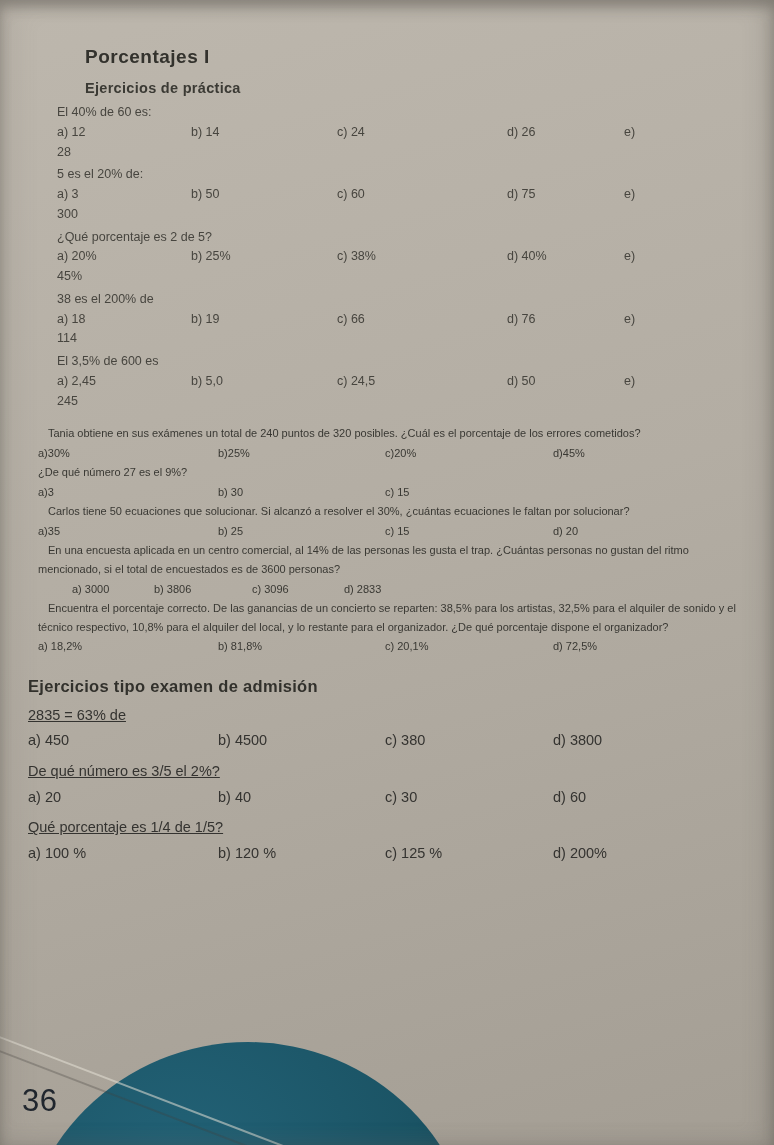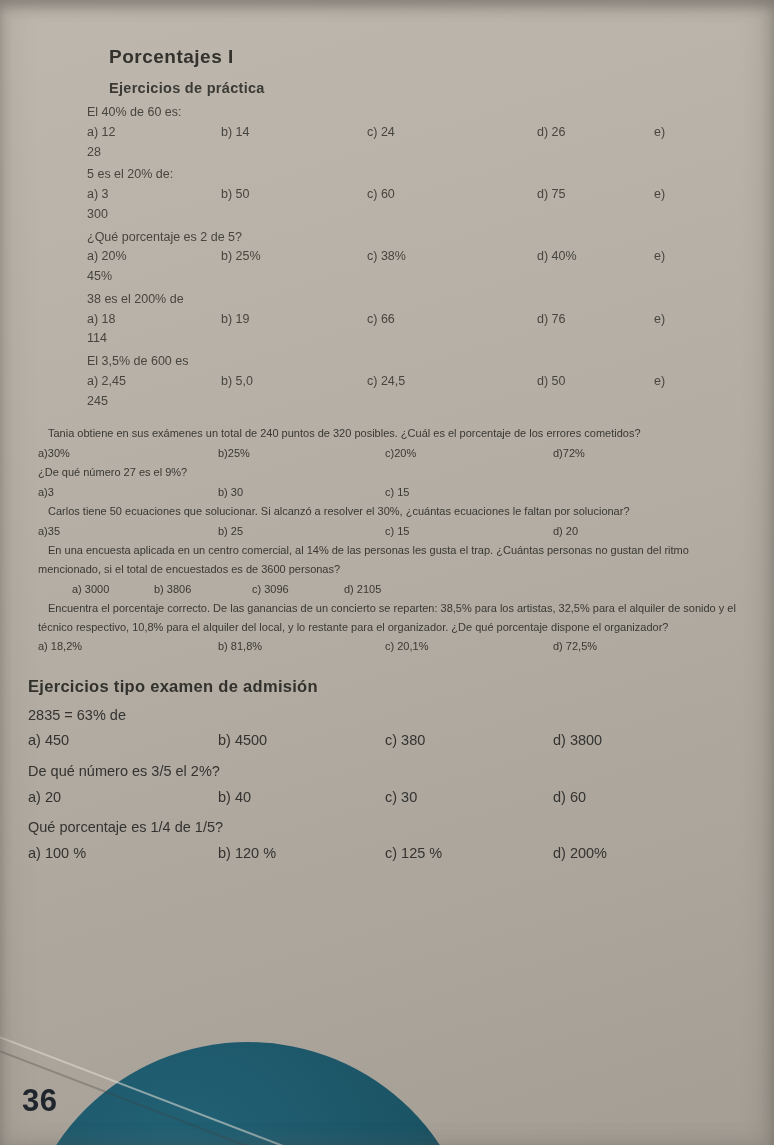--- a/index.html
+++ b/index.html
@@ -11,60 +11,60 @@
     background:linear-gradient(163deg,#bdb7ad 0%,#b3ada3 48%,#a49e94 100%);
     color:#3c3b37;
   }
   .sheet::before{
     content:""; position:absolute; inset:0; pointer-events:none; z-index:5;
     box-shadow: inset 0 7px 12px rgba(55,53,48,.30),
                 inset -10px 0 22px rgba(90,88,80,.22),
                 inset 14px 0 26px rgba(120,116,106,.14);
   }
 
-  header{ padding:46px 0 0 85px;margin-left:24px; }
+  header{ padding:46px 0 0 85px; }
   h1.title{ font-size:19px; font-weight:bold; letter-spacing:.5px; color:#33322d; margin-bottom:12px; }
   h2.sub{ font-size:14.5px; font-weight:bold; letter-spacing:.3px; color:#3b3a34; margin-bottom:8px; }
 
   
-  .sec-a{ margin-left:87px; width:660px; font-size:12.5px; color:#47453f; line-height:1.42; }
+  .sec-a{ margin-left:57px; width:660px; font-size:12.5px; color:#47453f; line-height:1.42; }
   .sec-a .stem{ margin:5px 0 2px; }
   .opts{ display:grid; }
   .opts5{ grid-template-columns:134px 146px 170px 117px 1fr; }
   .overflow{ margin:2px 0 5px; }
 
   
   .sec-b{ margin:14px 0 0 38px; width:706px; font-size:11px; color:#393833; line-height:1.7; }
   .sec-b .stem.para{ text-indent:10px; }
   .opts4{ grid-template-columns:180px 167px 168px 1fr; line-height:1.85; }
   .optsC{ grid-template-columns:82px 98px 92px 1fr; line-height:1.85;margin-left:34px; }
 
   
   h2.exam{ margin:20px 0 8px 28px; font-size:16.5px; font-weight:bold; letter-spacing:.3px; color:#32312c; }
   .sec-c{ margin-left:28px; width:716px; font-size:14.5px; color:#343330; line-height:1.62; }
-  .sec-c .stem{ margin-top:6px; }
+  .sec-c .stem{ margin-top:6px;text-decoration:underline; }
   .opts4x{ grid-template-columns:190px 167px 168px 1fr; line-height:1.85; }
 
   
   .corner-circle{
     position:absolute; z-index:1; width:460px; height:460px; border-radius:50%;
     background:radial-gradient(circle at 35% 30%, #236378 0%, #1b5465 55%, #123d4c 100%);
     left:18px; top:1042px;
   }
   .curl-line-1{
     position:absolute; z-index:2; left:-6px; top:1034px; width:345px; height:2px;
     background:rgba(228,224,214,.55); transform:rotate(21deg); transform-origin:left center;
   }
   .curl-line-2{
     position:absolute; z-index:2; left:-6px; top:1048px; width:330px; height:2px;
     background:rgba(66,64,58,.30); transform:rotate(21deg); transform-origin:left center;
   }
   .page-number{
     position:absolute; z-index:3; left:22px; bottom:26px;
-    font-size:31px; font-weight:bold; color:#20262e; letter-spacing:.5px;
+    font-size:31px; font-weight:normal; color:#20262e; letter-spacing:.5px;
   }
 </style>
 </head>
 <body>
 
 <div class="sheet">
 
   <header>
     <h1 class="title">Porcentajes I</h1>
     <h2 class="sub">Ejercicios de práctica</h2>
@@ -135,21 +135,21 @@
   </section>
 
   <section class="sec-b">
 
     <div class="q">
       <p class="stem para">Tania obtiene en sus exámenes un total de 240 puntos de 320 posibles. ¿Cuál es el porcentaje de los errores cometidos?</p>
       <div class="opts opts4">
         <span>a)30%</span>
         <span>b)25%</span>
         <span>c)20%</span>
-        <span>d)72%</span>
+        <span>d)45%</span>
       </div>
     </div>
 
     <div class="q">
       <p class="stem">¿De qué número 27 es el 9%?</p>
       <div class="opts opts4">
         <span>a)3</span>
         <span>b) 30</span>
         <span>c) 15</span>
       </div>
@@ -164,21 +164,21 @@
         <span>d) 20</span>
       </div>
     </div>
 
     <div class="q">
       <p class="stem para">En una encuesta aplicada en un centro comercial, al 14% de las personas les gusta el trap. ¿Cuántas personas no gustan del ritmo mencionado, si el total de encuestados es de 3600 personas?</p>
       <div class="opts optsC">
         <span>a) 3000</span>
         <span>b) 3806</span>
         <span>c) 3096</span>
-        <span>d) 2105</span>
+        <span>d) 2833</span>
       </div>
     </div>
 
     <div class="q">
       <p class="stem para">Encuentra el porcentaje correcto. De las ganancias de un concierto se reparten: 38,5% para los artistas, 32,5% para el alquiler de sonido y el técnico respectivo, 10,8% para el alquiler del local, y lo restante para el organizador. ¿De qué porcentaje dispone el organizador?</p>
       <div class="opts opts4">
         <span>a) 18,2%</span>
         <span>b) 81,8%</span>
         <span>c) 20,1%</span>
         <span>d) 72,5%</span>

